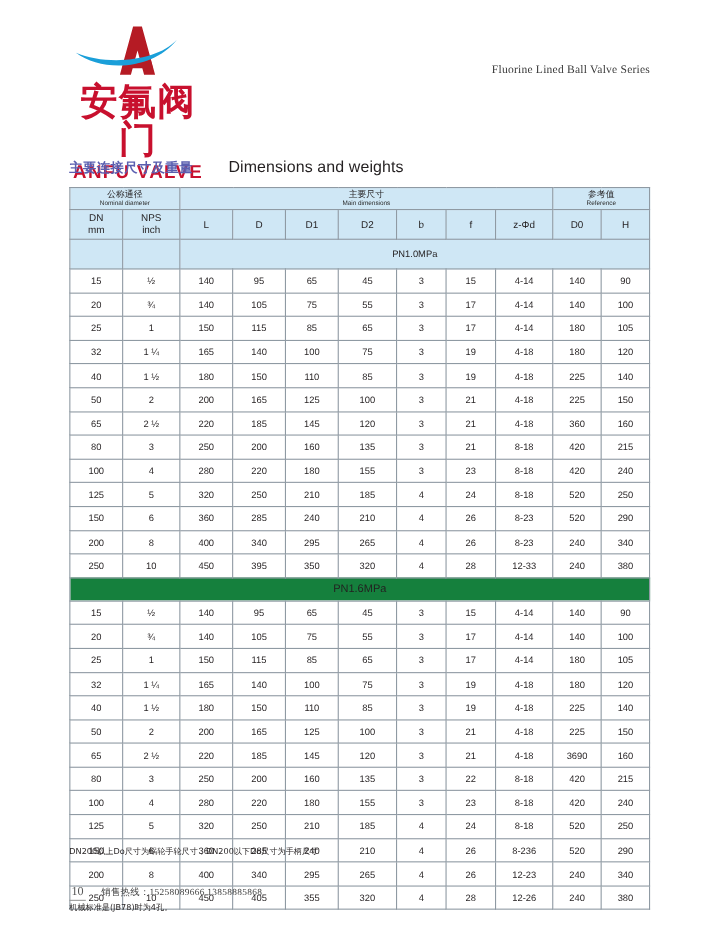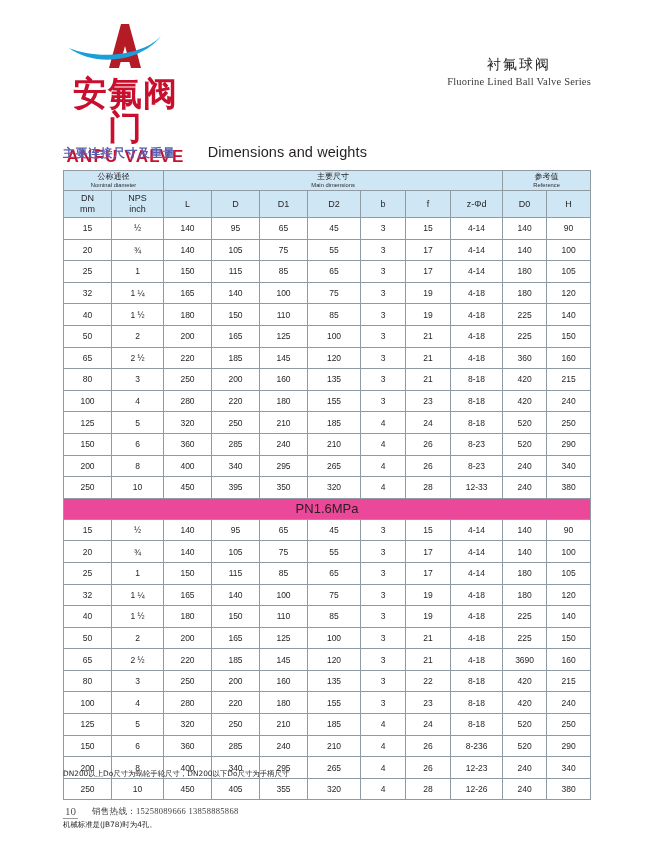--- a/index.html
+++ b/index.html
@@ -141,23 +141,23 @@
     font-size: 9px;
   }
   .hdr-sub .l1 { display: block; line-height: 1.25; }
   .hdr-sub .l2 { display: block; line-height: 1.25; }
   .pn-banner-blue {
     background: #cfe7f5;
     height: 17px;
     font-size: 8.5px;
   }
   .pn-banner-white {
-    background: #ec4899;
+    background: #15803d;
     height: 20px;
-    font-size: 13px;
+    font-size: 10px;
     border-left: none;
     border-right: none;
   }
   .data-row td {
     height: 20.6px;
     font-size: 8.5px;
     background: #ffffff;
   }
   .col-dn { width: 48px; }
   .col-nps { width: 52px; }
@@ -218,21 +218,20 @@
         <path d="M58 2 L46 46 L56 46 L62 24 L68 46 L78 46 L66 2 Z" fill="#b51b24"></path>
         <path d="M50 32 L74 32 L76 40 L48 40 Z" fill="#b51b24"></path>
         <path d="M6 26 C30 44, 76 42, 98 14 C80 34, 34 38, 6 26 Z" fill="#1a9fd9"></path>
       </svg>
     </div>
     <div class="logo-cn">安氟阀门</div>
     <div class="logo-en">ANFU VALVE</div>
   </div>
 
   <div class="header-right">
-    <div class="header-cn">衬氟球阀</div>
     <div class="header-en">Fluorine Lined Ball Valve Series</div>
   </div>
 </div>
 
 <div class="section-title">
   <span class="cn">主要连接尺寸及重量</span><span class="en"> Dimensions and weights</span>
 </div>
 
 <table class="dim-table">
   <colgroup>
@@ -275,20 +274,25 @@
       <th class="hdr-sub">L</th>
       <th class="hdr-sub">D</th>
       <th class="hdr-sub">D1</th>
       <th class="hdr-sub">D2</th>
       <th class="hdr-sub">b</th>
       <th class="hdr-sub">f</th>
       <th class="hdr-sub">z-Φd</th>
       <th class="hdr-sub">D0</th>
       <th class="hdr-sub">H</th>
     </tr>
+    <tr>
+      <th class="hdr-sub" style="border-top:none;"></th>
+      <th class="hdr-sub" style="border-top:none;"></th>
+      <th class="pn-banner-blue" colspan="9">PN1.0MPa</th>
+    </tr>
   </thead>
   <tbody>
 
   <tr class="data-row">
         <td>15</td>
         <td>½</td>
         <td>140</td>
         <td>95</td>
         <td>65</td>
         <td>45</td>

